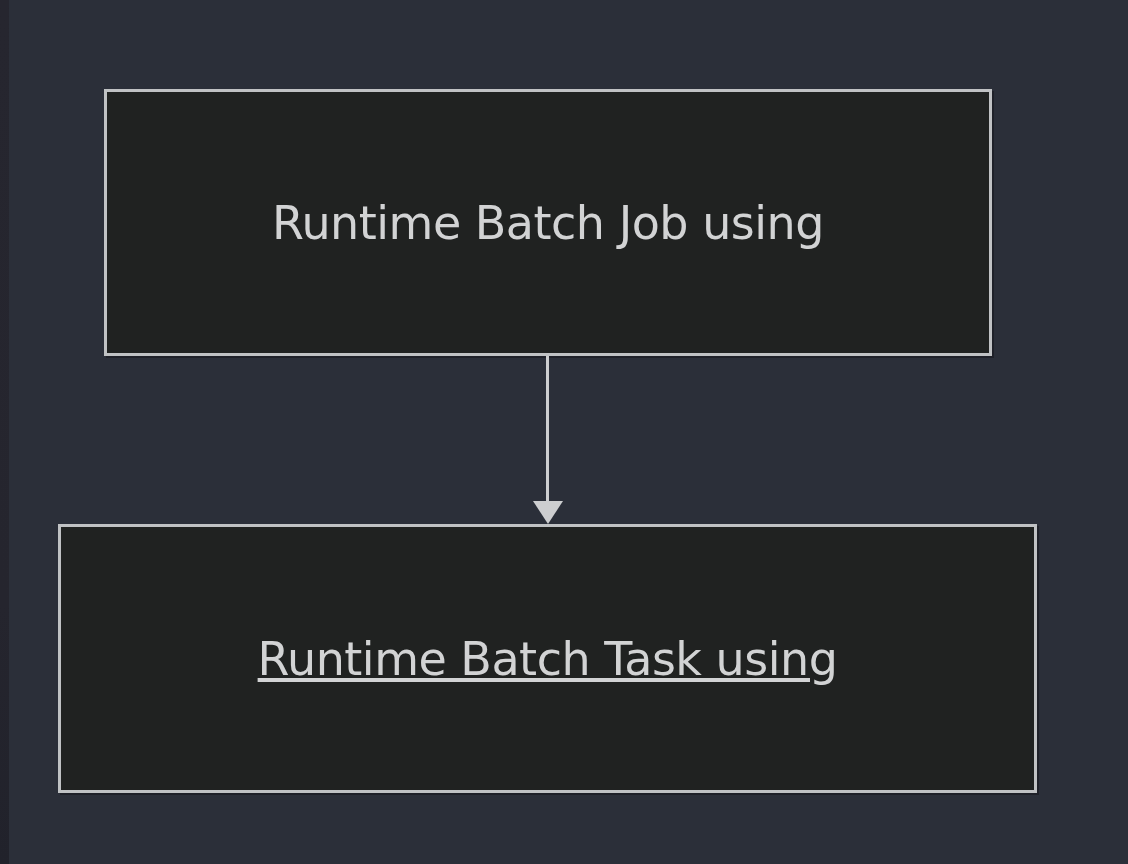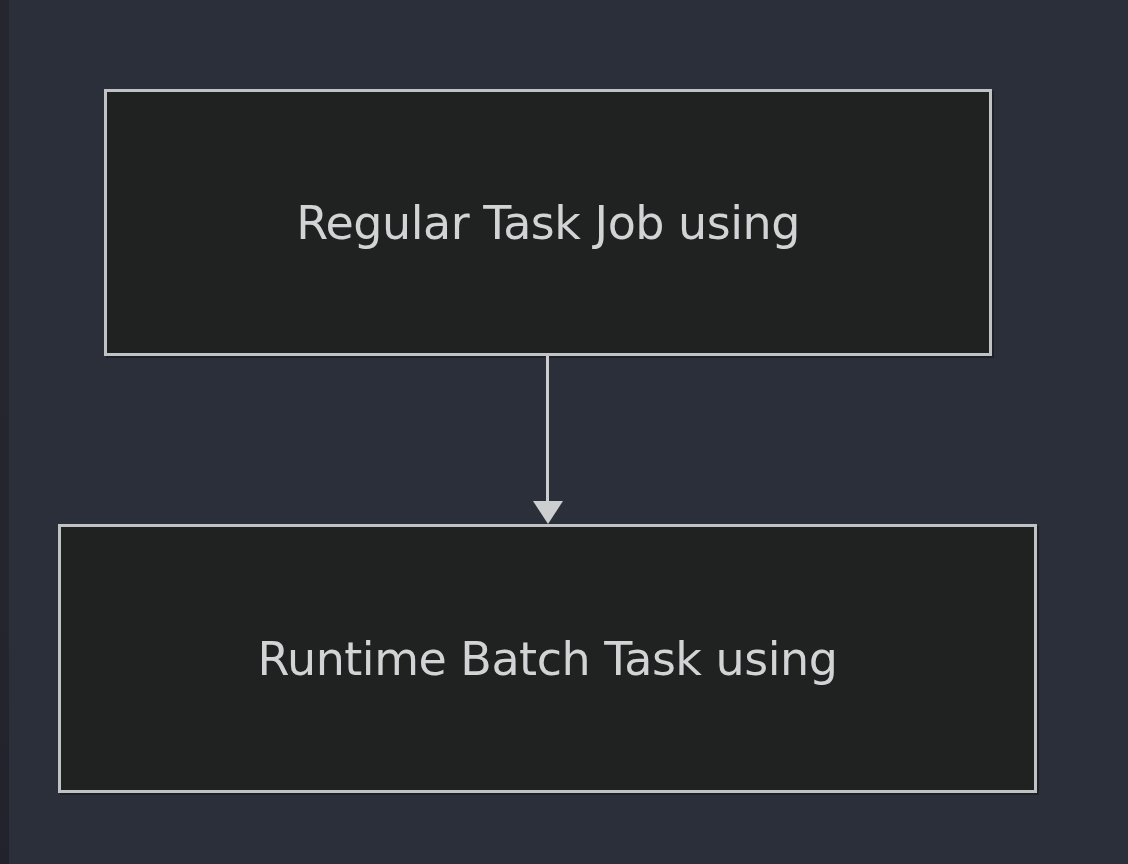--- a/index.html
+++ b/index.html
@@ -46,20 +46,21 @@
     left: 104px;
     top: 89px;
     width: 882px;
     height: 261px;
   }
   .node--bottom {
     left: 58px;
     top: 524px;
     width: 973px;
     height: 263px;
+    text-decoration: underline;
   }
   .edge-line {
     position: absolute;
     left: 546px;
     top: 356px;
     width: 3px;
     height: 146px;
     background: var(--arrow, #cdced0);
   }
   .edge-head {
@@ -74,21 +75,21 @@
   }
 </style>
 </head>
 <body>
 
 <div class="canvas">
 
   <div class="left-strip"></div>
 
   <div class="node node--top">
-    <div class="node-line">Regular Task Job using</div>
+    <div class="node-line">Runtime Batch Job using</div>
   </div>
 
   <div class="edge-line"></div>
   <div class="edge-head"></div>
 
   <div class="node node--bottom">
     <div class="node-line">Runtime Batch Task using</div>
   </div>
 
 </div>

